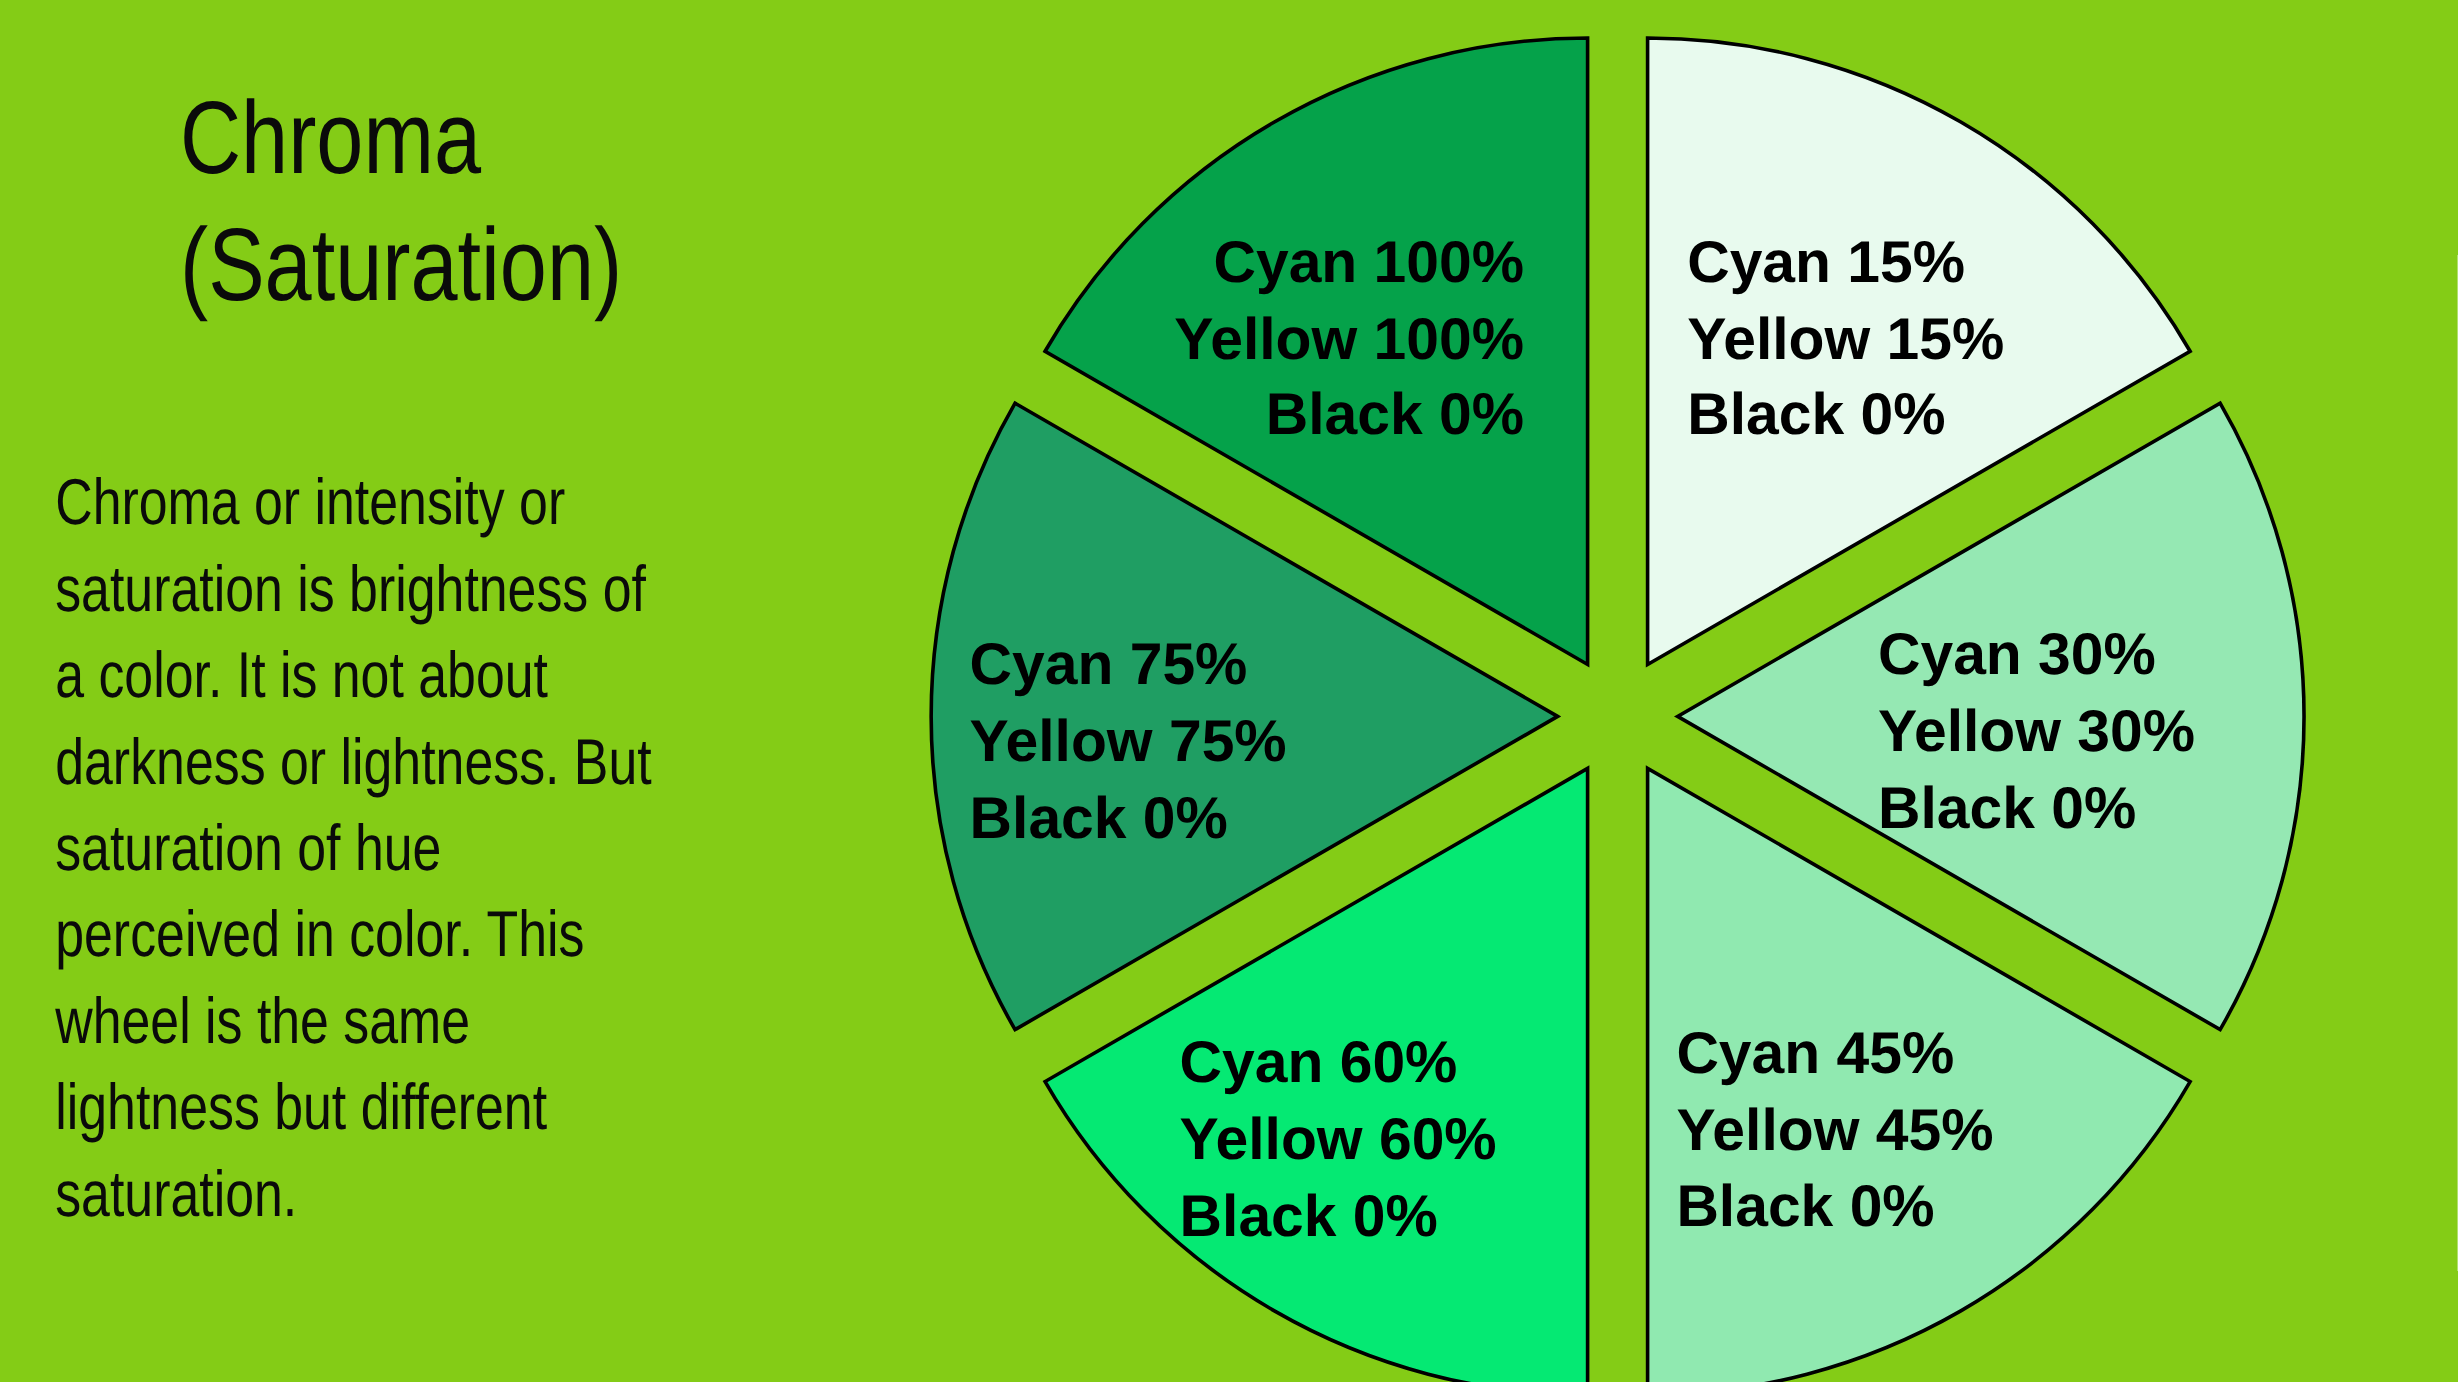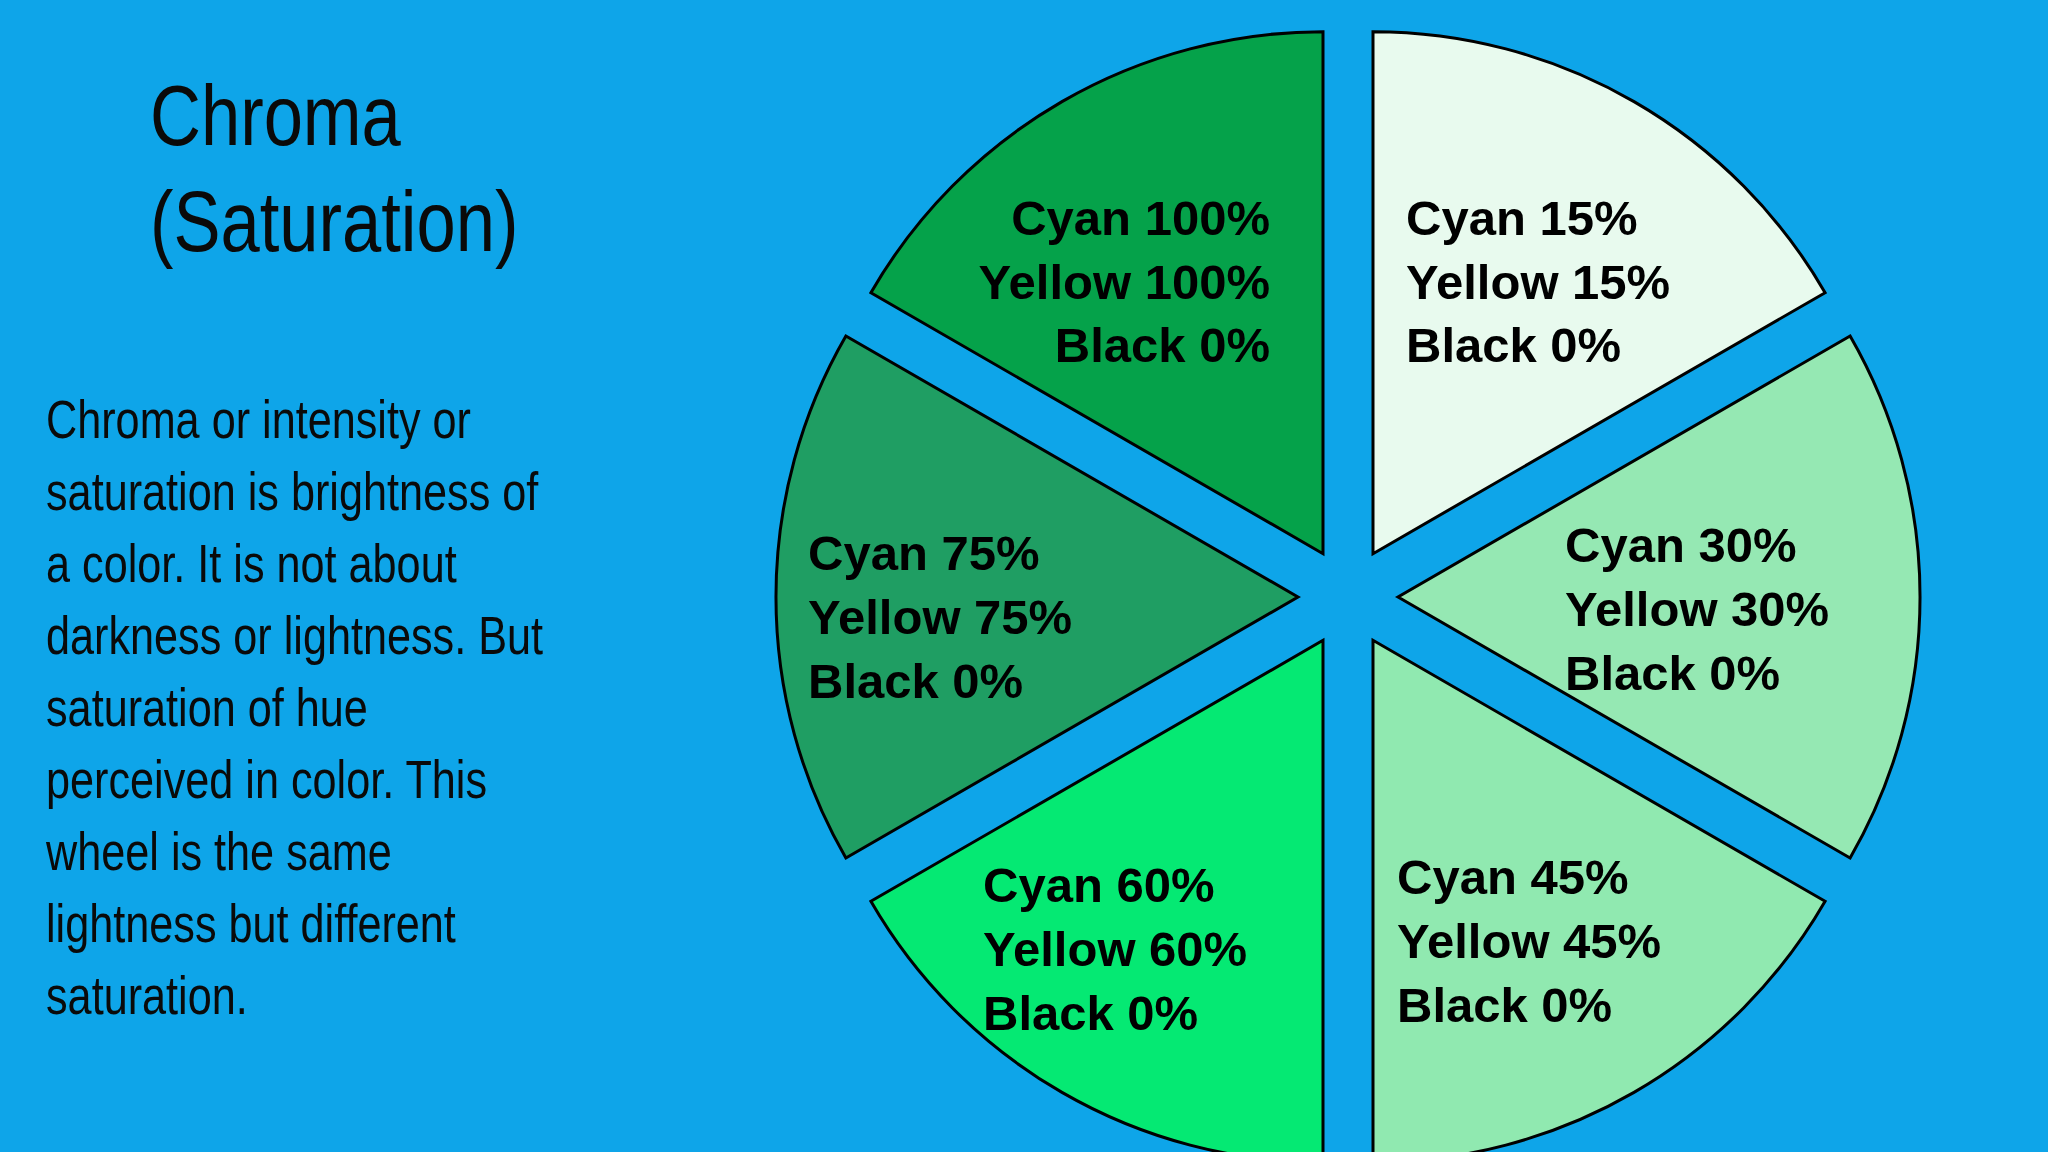--- a/index.html
+++ b/index.html
@@ -27,21 +27,21 @@
   }
   svg.wheel { position: absolute; left: 0; top: 0; }
   .slice-label {
     font-family: "Liberation Sans", "DejaVu Sans", sans-serif;
     font-size: 49px; font-weight: 700;
   }
 </style>
 </head>
 <body>
 
-<div class="slide" style="background: #0ea5e9;">
+<div class="slide" style="background: #84cc16;">
 
   <div class="title" style="color: rgb(10, 10, 10);">
     <div>Chroma</div>
     <div>(Saturation)</div>
   </div>
 
   <div class="body-text" id="body-text" style="color: rgb(10, 10, 10);">
       <div>Chroma or intensity or</div>
       <div>saturation is brightness of</div>
       <div>a color. It is not about</div>

